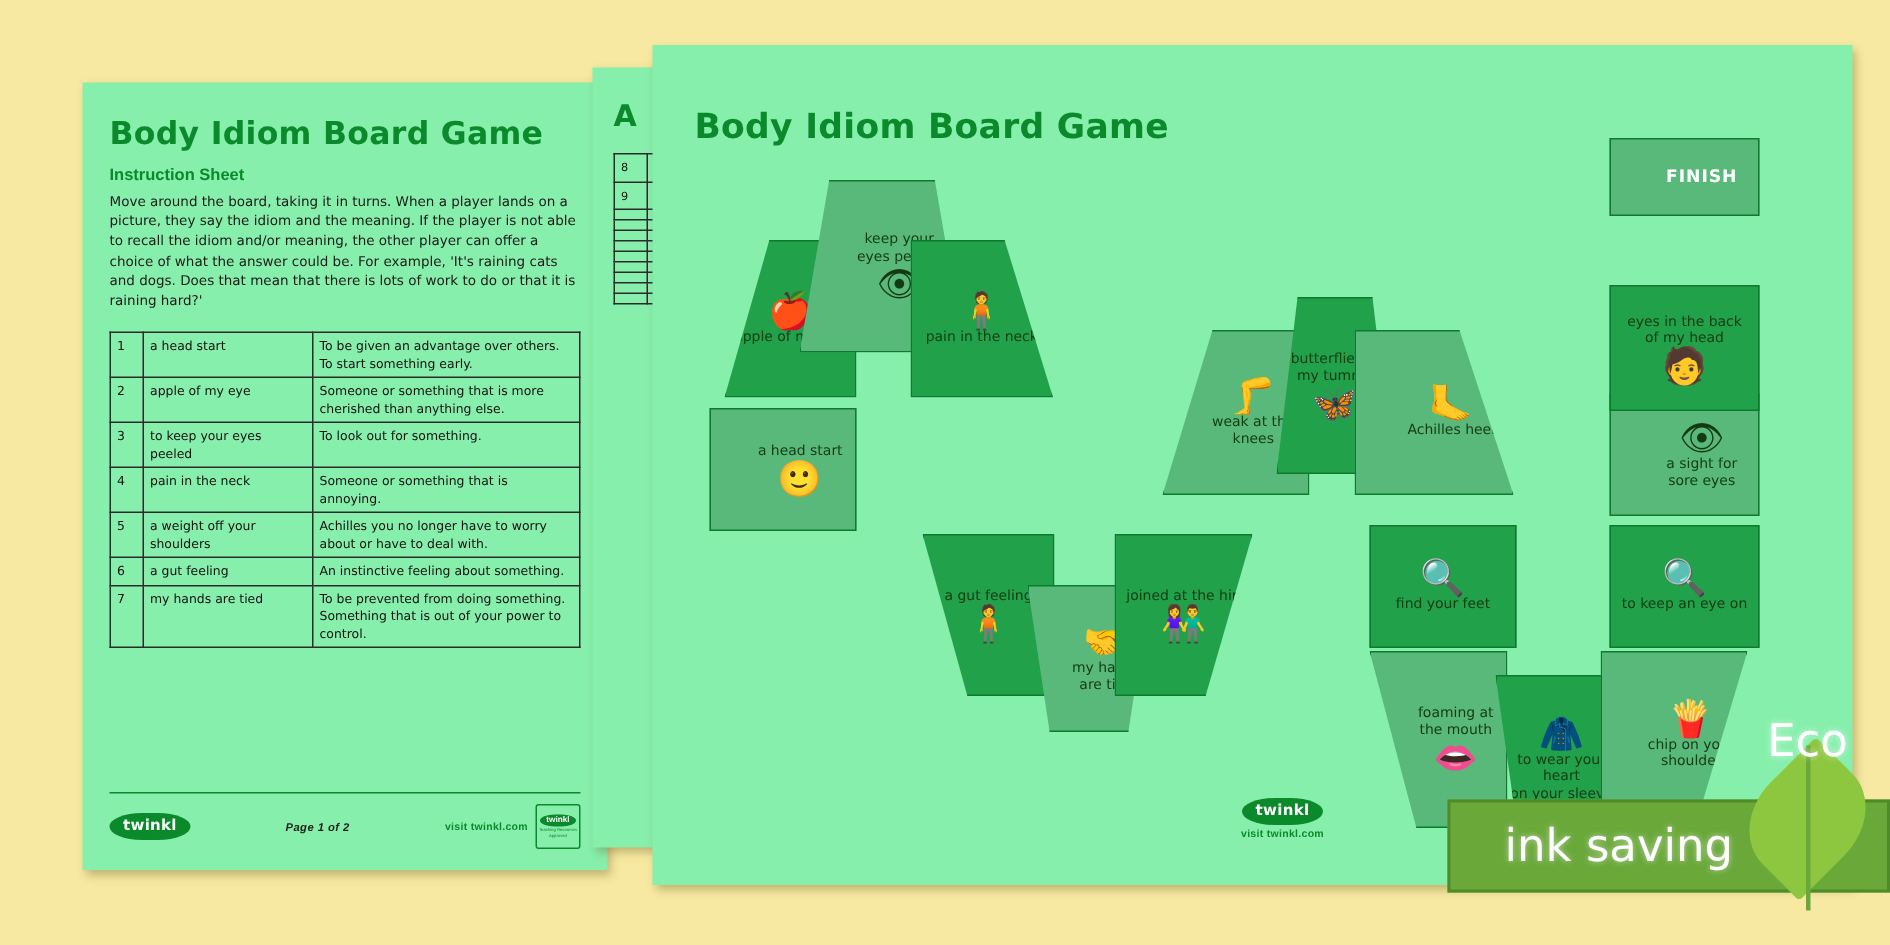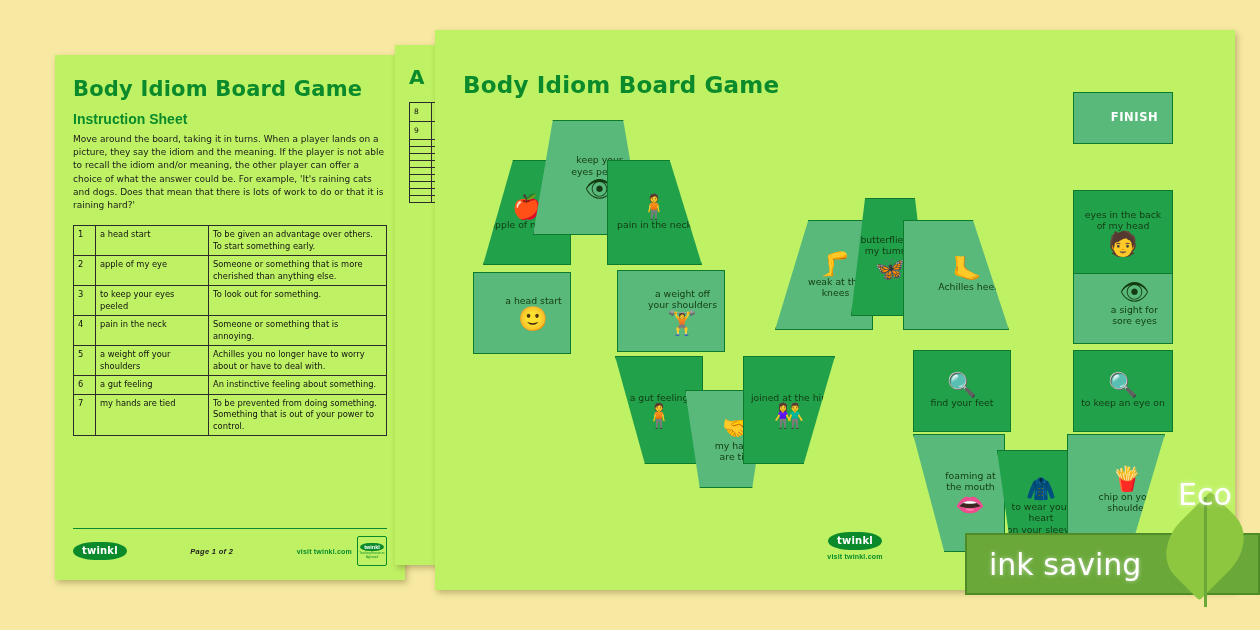--- a/index.html
+++ b/index.html
@@ -6,32 +6,32 @@
   html, body { width: 1260px; height: 630px; overflow: hidden; }
   body {
     background: #f7e9a2;
     font-family: "Liberation Sans", sans-serif;
     position: relative;
   }
 
   
   .sheet {
     position: absolute;
-    background: #bef264;
+    background: #86efac;
     box-shadow: 2px 3px 6px rgba(120,110,50,.45);
   }
 
   
   #sheet-left { left: 55px; top: 55px; width: 350px; height: 525px; padding: 22px 18px 0 18px; }
   #sheet-left .doc-title {
     color: #0a8a2a; font-size: 21px; font-weight: bold;
     font-family: "DejaVu Sans", sans-serif; letter-spacing: .2px;
   }
   #sheet-left .doc-sub {
-    color: #0a8a2a; font-size: 14px; font-weight: bold; margin-top: 10px;
+    color: #0a8a2a; font-size: 11px; font-weight: bold; margin-top: 10px;
   }
   #sheet-left .doc-body {
     font-size: 9px; line-height: 13.2px; color: #1a1a1a; margin-top: 6px;
     font-family: "DejaVu Sans", sans-serif;
   }
   table.idiom-table { border-collapse: collapse; width: 100%; margin-top: 13px; }
   table.idiom-table td {
     border: 1px solid #2b2b2b; font-size: 8.3px; line-height: 11.5px;
     padding: 3px 4px; vertical-align: top; color: #111;
     font-family: "DejaVu Sans", sans-serif;
@@ -97,21 +97,21 @@
   .w-up-c   { clip-path: polygon(18% 0%, 82% 0%, 100% 100%, 0% 100%); }
   .w-up-r   { clip-path: polygon(0% 0%, 66% 0%, 100% 100%, 0% 100%); }
   .w-dn-l   { clip-path: polygon(0% 0%, 100% 0%, 100% 100%, 34% 100%); }
   .w-dn-c   { clip-path: polygon(0% 0%, 100% 0%, 82% 100%, 18% 100%); }
   .w-dn-r   { clip-path: polygon(0% 0%, 100% 0%, 66% 100%, 0% 100%); }
 
   
   #eco {
     position: absolute; left: 965px; top: 533px; width: 295px; height: 62px;
     background: #6aa83a; border: 2px solid #4f8c28;
-    display: flex; align-items: center; padding-left: 22px;
+    display: flex; align-items: center; padding-left: 36px;
     z-index: 40;
   }
   #eco .ink {
     color:#fff; font-size: 30px; font-family:"DejaVu Sans", sans-serif;
     text-shadow: 0 0 4px rgba(255,255,255,.55);
   }
   #leaf {
     position:absolute; left: 1157px; top: 487px; width: 96px; height: 125px; z-index: 41;
     display:flex; justify-content:center;
   }
@@ -268,24 +268,20 @@
         <span class="art">👁</span>
       </div>
       <div class="tile dark w-up-r" style="left: 172px; top: 130px; width: 95px; height: 105px;">
         <span class="art">🧍</span>
         <span class="lbl">pain in the neck</span>
       </div>
       <div class="tile light" style="left: 38px; top: 242px; width: 98px; height: 82px;">
         <span class="lbl">a head start</span>
         <span class="art">🙂</span>
       </div>
-      <div class="tile light" style="left: 182px; top: 240px; width: 108px; height: 82px;">
-        <span class="lbl">a weight off<br>your shoulders</span>
-        <span class="art">🏋</span>
-      </div>
       <div class="tile dark w-dn-l" style="left: 180px; top: 326px; width: 88px; height: 108px;">
         <span class="lbl">a gut feeling</span>
         <span class="art">🧍</span>
       </div>
       <div class="tile light w-dn-c" style="left: 250px; top: 360px; width: 82px; height: 98px;">
         <span class="art">🤝</span>
         <span class="lbl">my hands<br>are tied</span>
       </div>
       <div class="tile dark w-dn-r" style="left: 308px; top: 326px; width: 92px; height: 108px;">
         <span class="lbl">joined at the hip</span>

